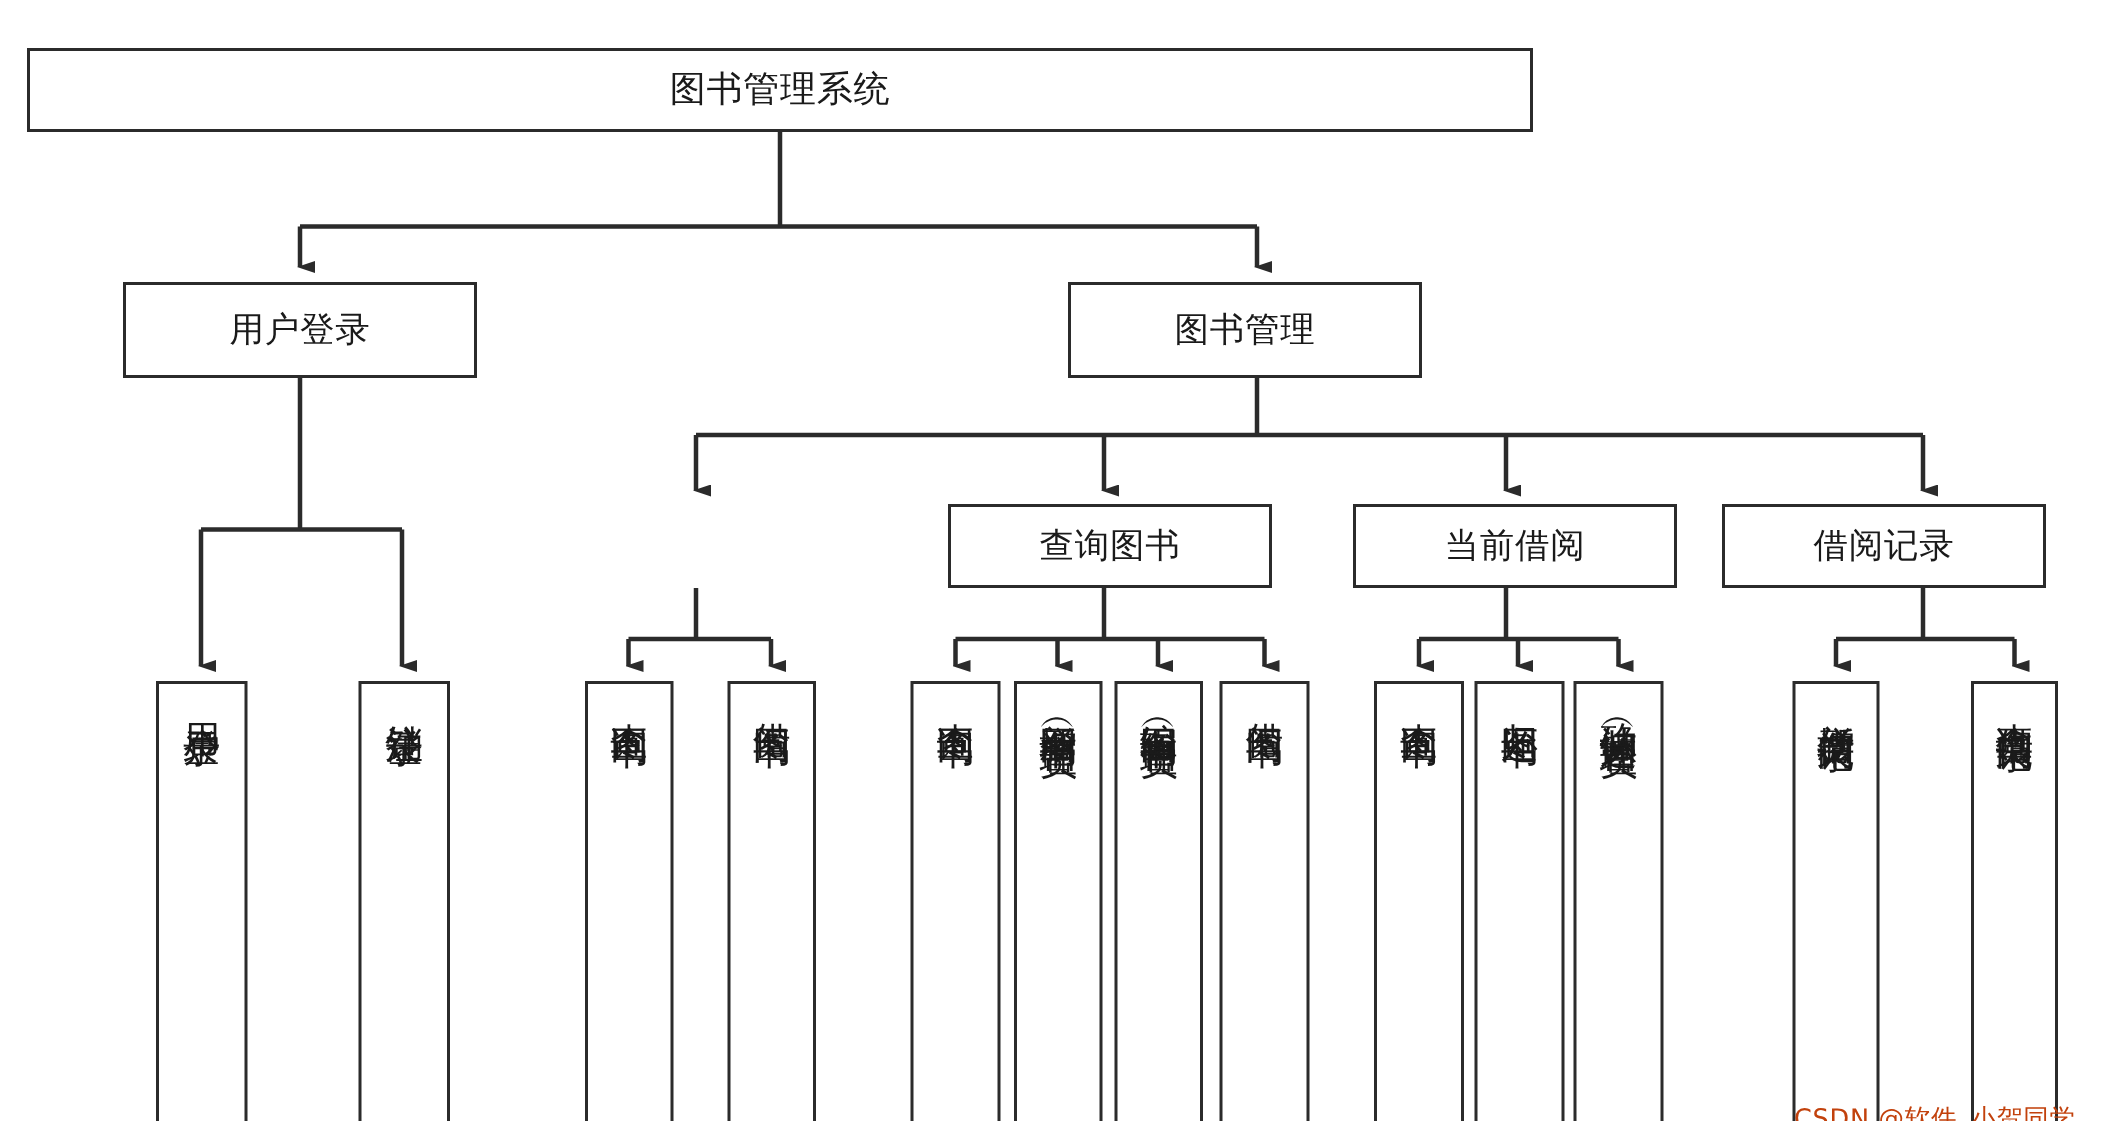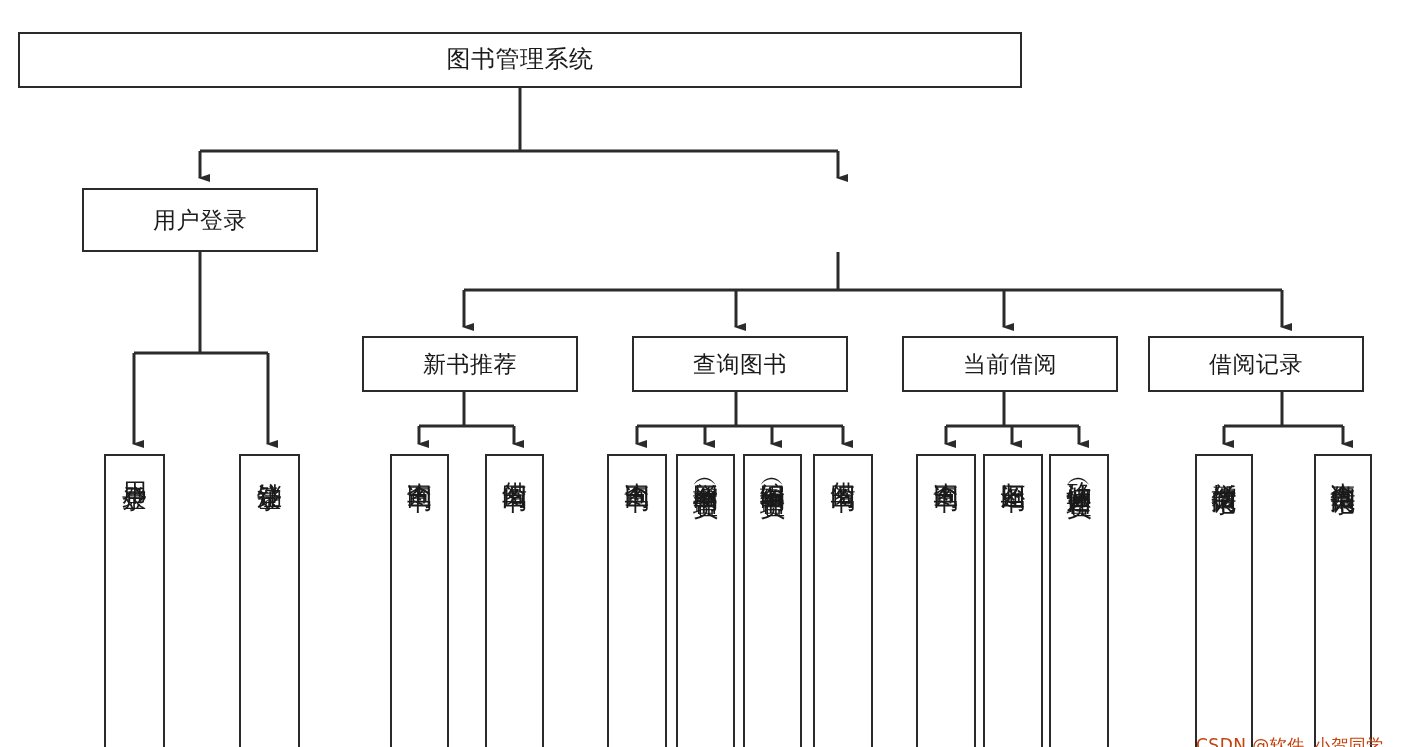--- a/index.html
+++ b/index.html
@@ -128,24 +128,24 @@
     </g>
   </svg>
 
   <div class="node horiz root" style="left:18px; top:14px; width:1004px; height:56px;">
     <span class="node-label">图书管理系统</span>
   </div>
 
   <div class="node horiz" style="left:82px; top:170px; width:236px; height:64px;">
     <span class="node-label">用户登录</span>
   </div>
-
-  <div class="node horiz" style="left:362px; top:318px; width:216px; height:56px;">
-    <span class="node-label">新书推荐</span>
-  </div>
+  <div class="node horiz" style="left:712px; top:170px; width:236px; height:64px;">
+    <span class="node-label">图书管理</span>
+  </div>
+
   <div class="node horiz" style="left:632px; top:318px; width:216px; height:56px;">
     <span class="node-label">查询图书</span>
   </div>
   <div class="node horiz" style="left:902px; top:318px; width:216px; height:56px;">
     <span class="node-label">当前借阅</span>
   </div>
   <div class="node horiz" style="left:1148px; top:318px; width:216px; height:56px;">
     <span class="node-label">借阅记录</span>
   </div>
 

